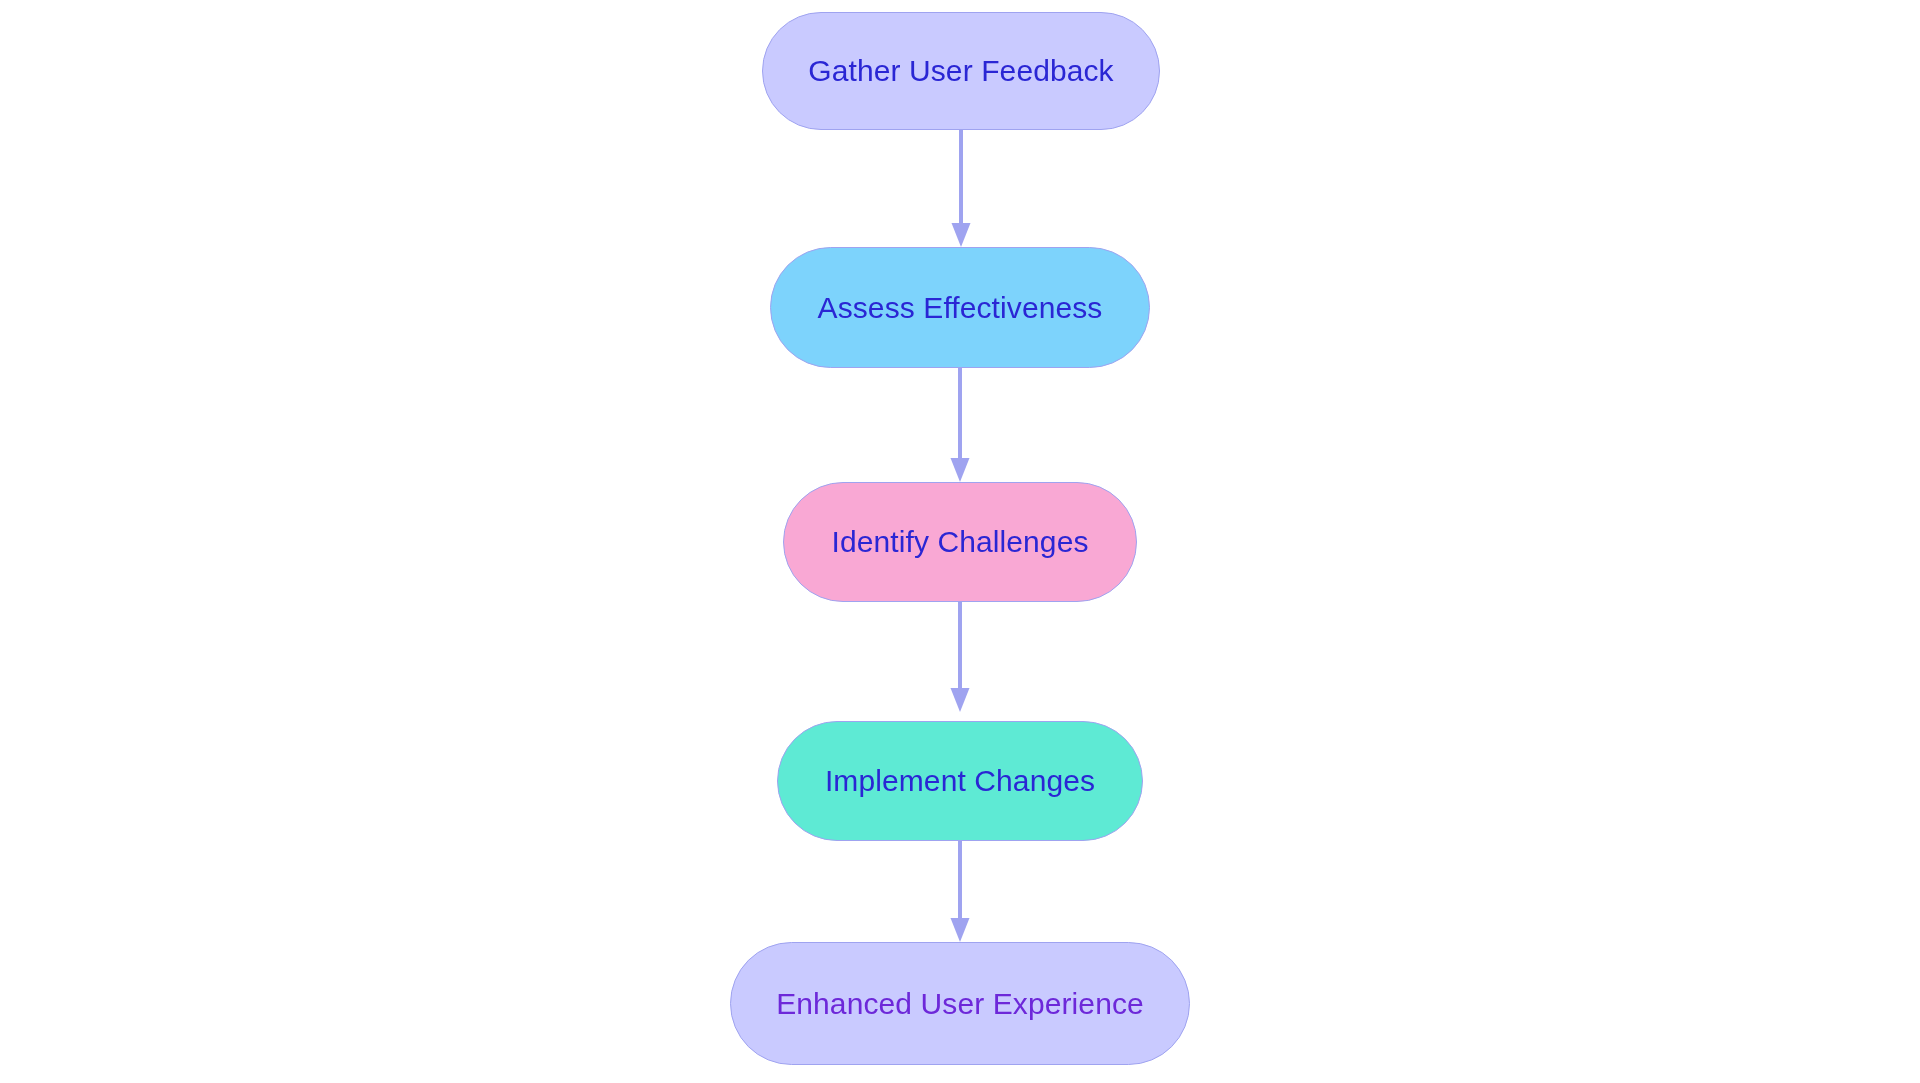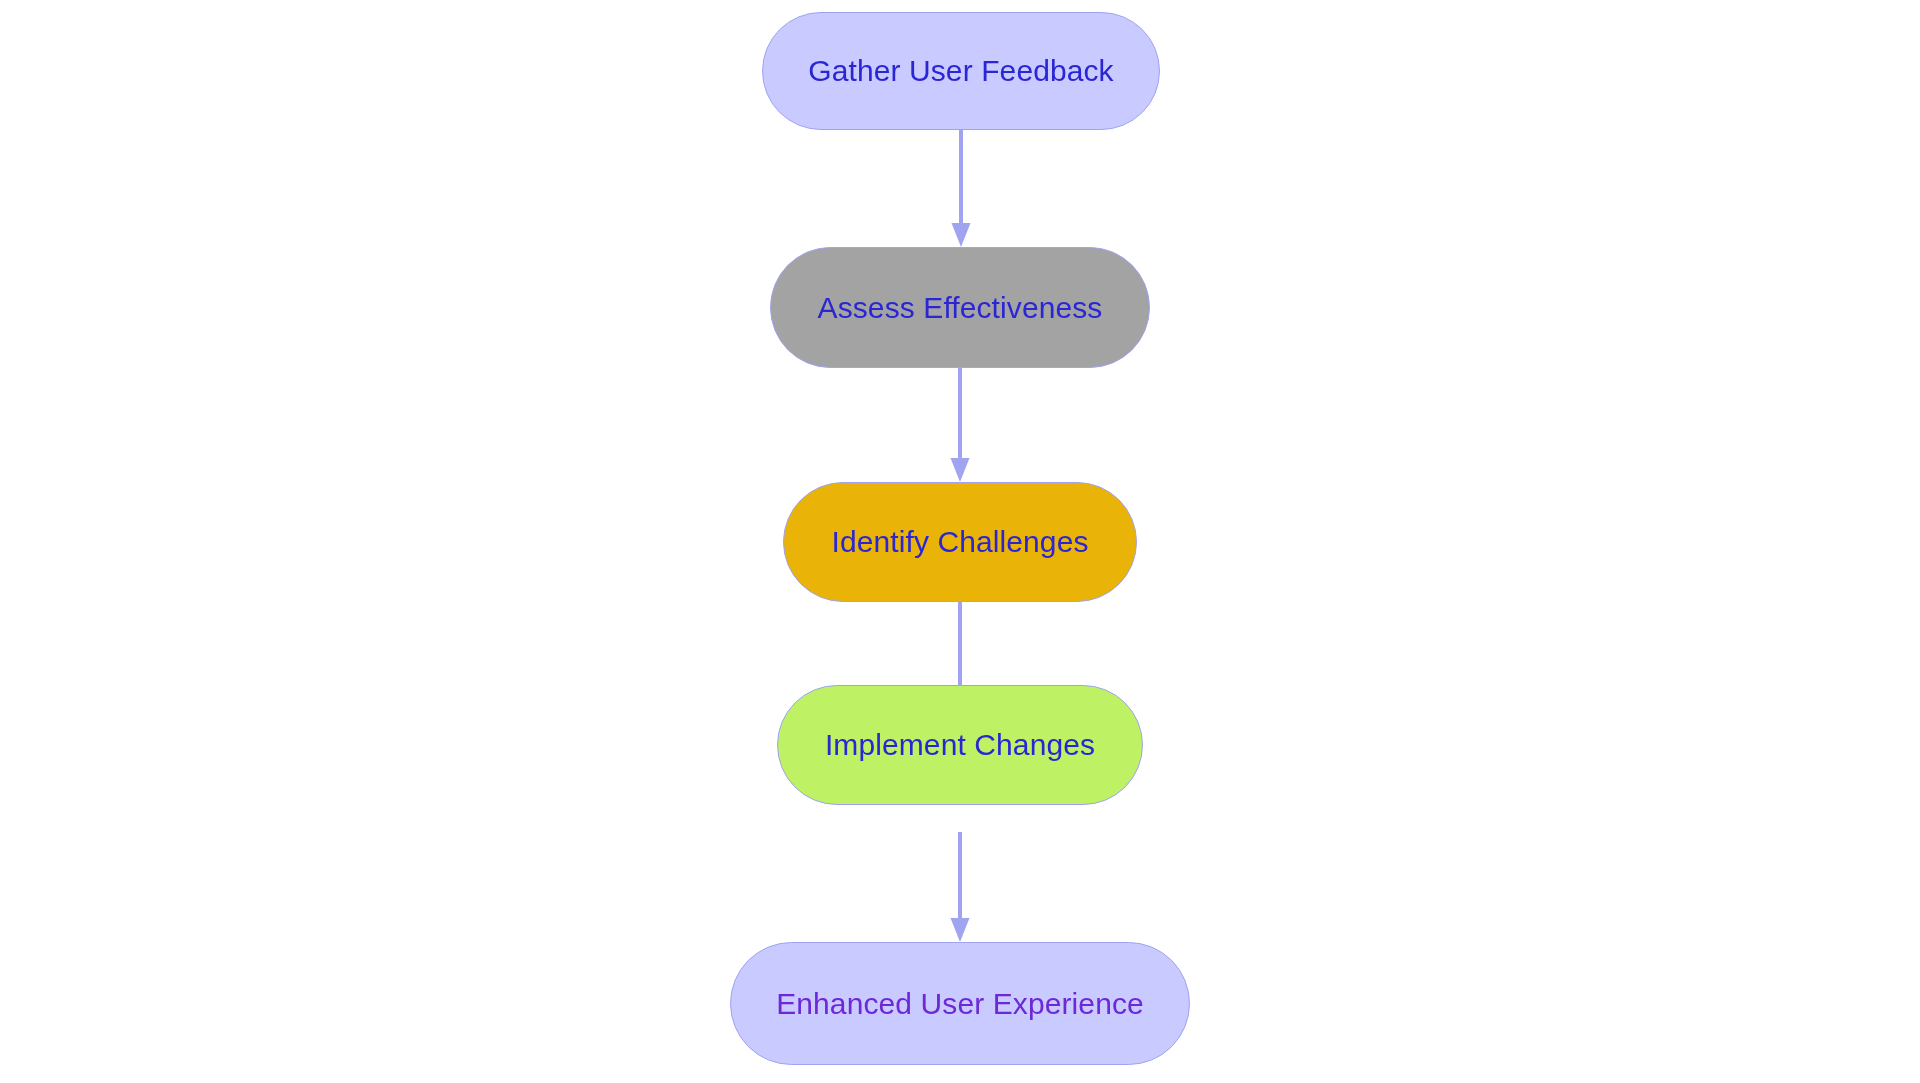--- a/index.html
+++ b/index.html
@@ -63,29 +63,29 @@
       <line x1="960" y1="602" x2="960" y2="690" stroke="#9fa3f0" stroke-width="4"></line>
       <polygon points="950.5,688 969.5,688 960,712" fill="#9fa3f0"></polygon>
       <line x1="960" y1="832" x2="960" y2="920" stroke="#9fa3f0" stroke-width="4"></line>
       <polygon points="950.5,918 969.5,918 960,942" fill="#9fa3f0"></polygon>
     </svg>
 
   <div class="node" style="left: 762px; top: 12px; width: 398px; height: 118px; background: rgb(201, 202, 255); border-color: rgb(159, 163, 240);">
     <span class="node-label" style="color: rgb(42, 38, 212);">Gather User Feedback</span>
   </div>
 
-  <div class="node" style="left: 770px; top: 247px; width: 380px; height: 121px; background: #a3a3a3; border-color: rgb(159, 163, 240);">
+  <div class="node" style="left: 770px; top: 247px; width: 380px; height: 121px; background: #7dd3fc; border-color: rgb(159, 163, 240);">
     <span class="node-label" style="color: rgb(42, 38, 212);">Assess Effectiveness</span>
   </div>
 
-  <div class="node" style="left: 783px; top: 482px; width: 354px; height: 120px; background: #eab308; border-color: rgb(159, 163, 240);">
+  <div class="node" style="left: 783px; top: 482px; width: 354px; height: 120px; background: #f9a8d4; border-color: rgb(159, 163, 240);">
     <span class="node-label" style="color: rgb(42, 38, 212);">Identify Challenges</span>
   </div>
 
-  <div class="node" style="left: 777px; top: 685px; width: 366px; height: 120px; background: #bef264; border-color: rgb(159, 163, 240);">
+  <div class="node" style="left: 777px; top: 721px; width: 366px; height: 120px; background: #5eead4; border-color: rgb(159, 163, 240);">
     <span class="node-label" style="color: rgb(42, 38, 212);">Implement Changes</span>
   </div>
 
   <div class="node" style="left: 730px; top: 942px; width: 460px; height: 123px; background: rgb(201, 202, 255); border-color: rgb(159, 163, 240);">
     <span class="node-label" style="color: #6d28d9;">Enhanced User Experience</span>
   </div>
 
 </div>
 
 </body></html>

